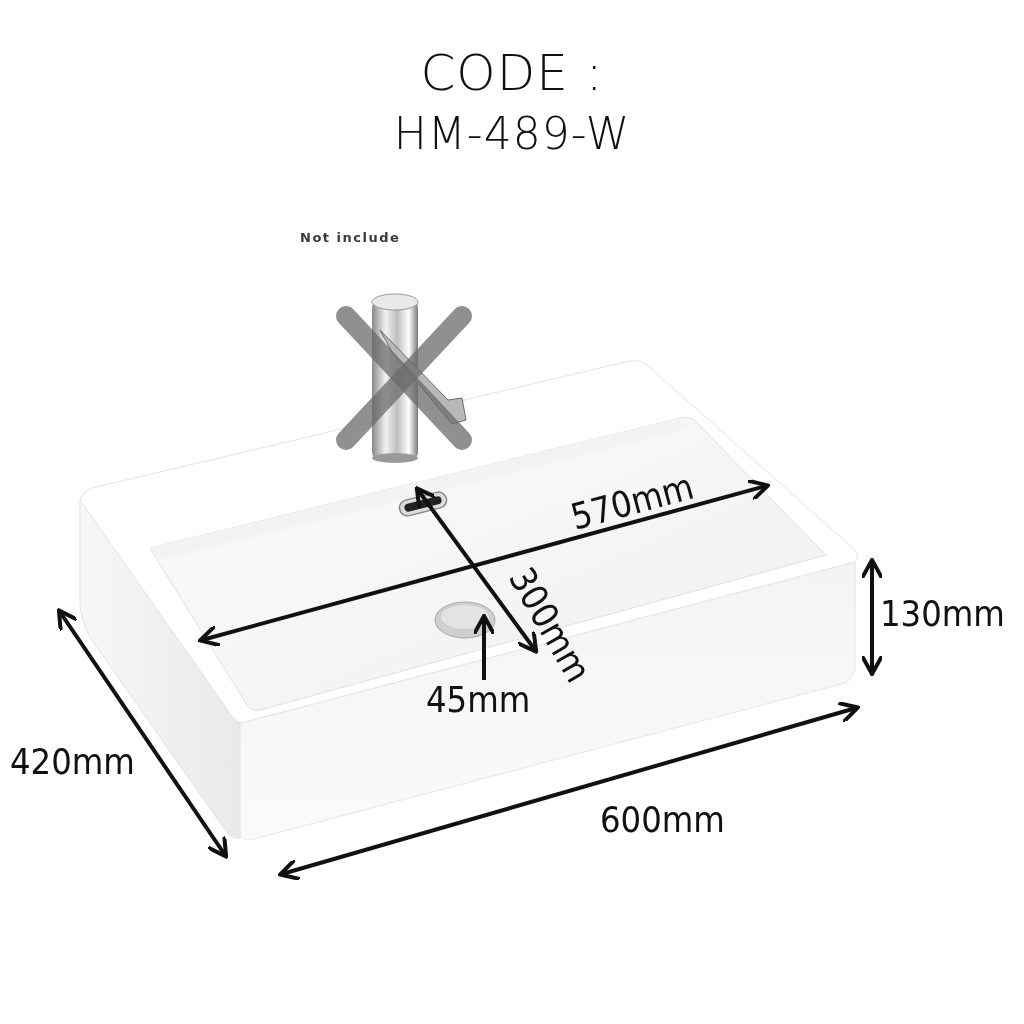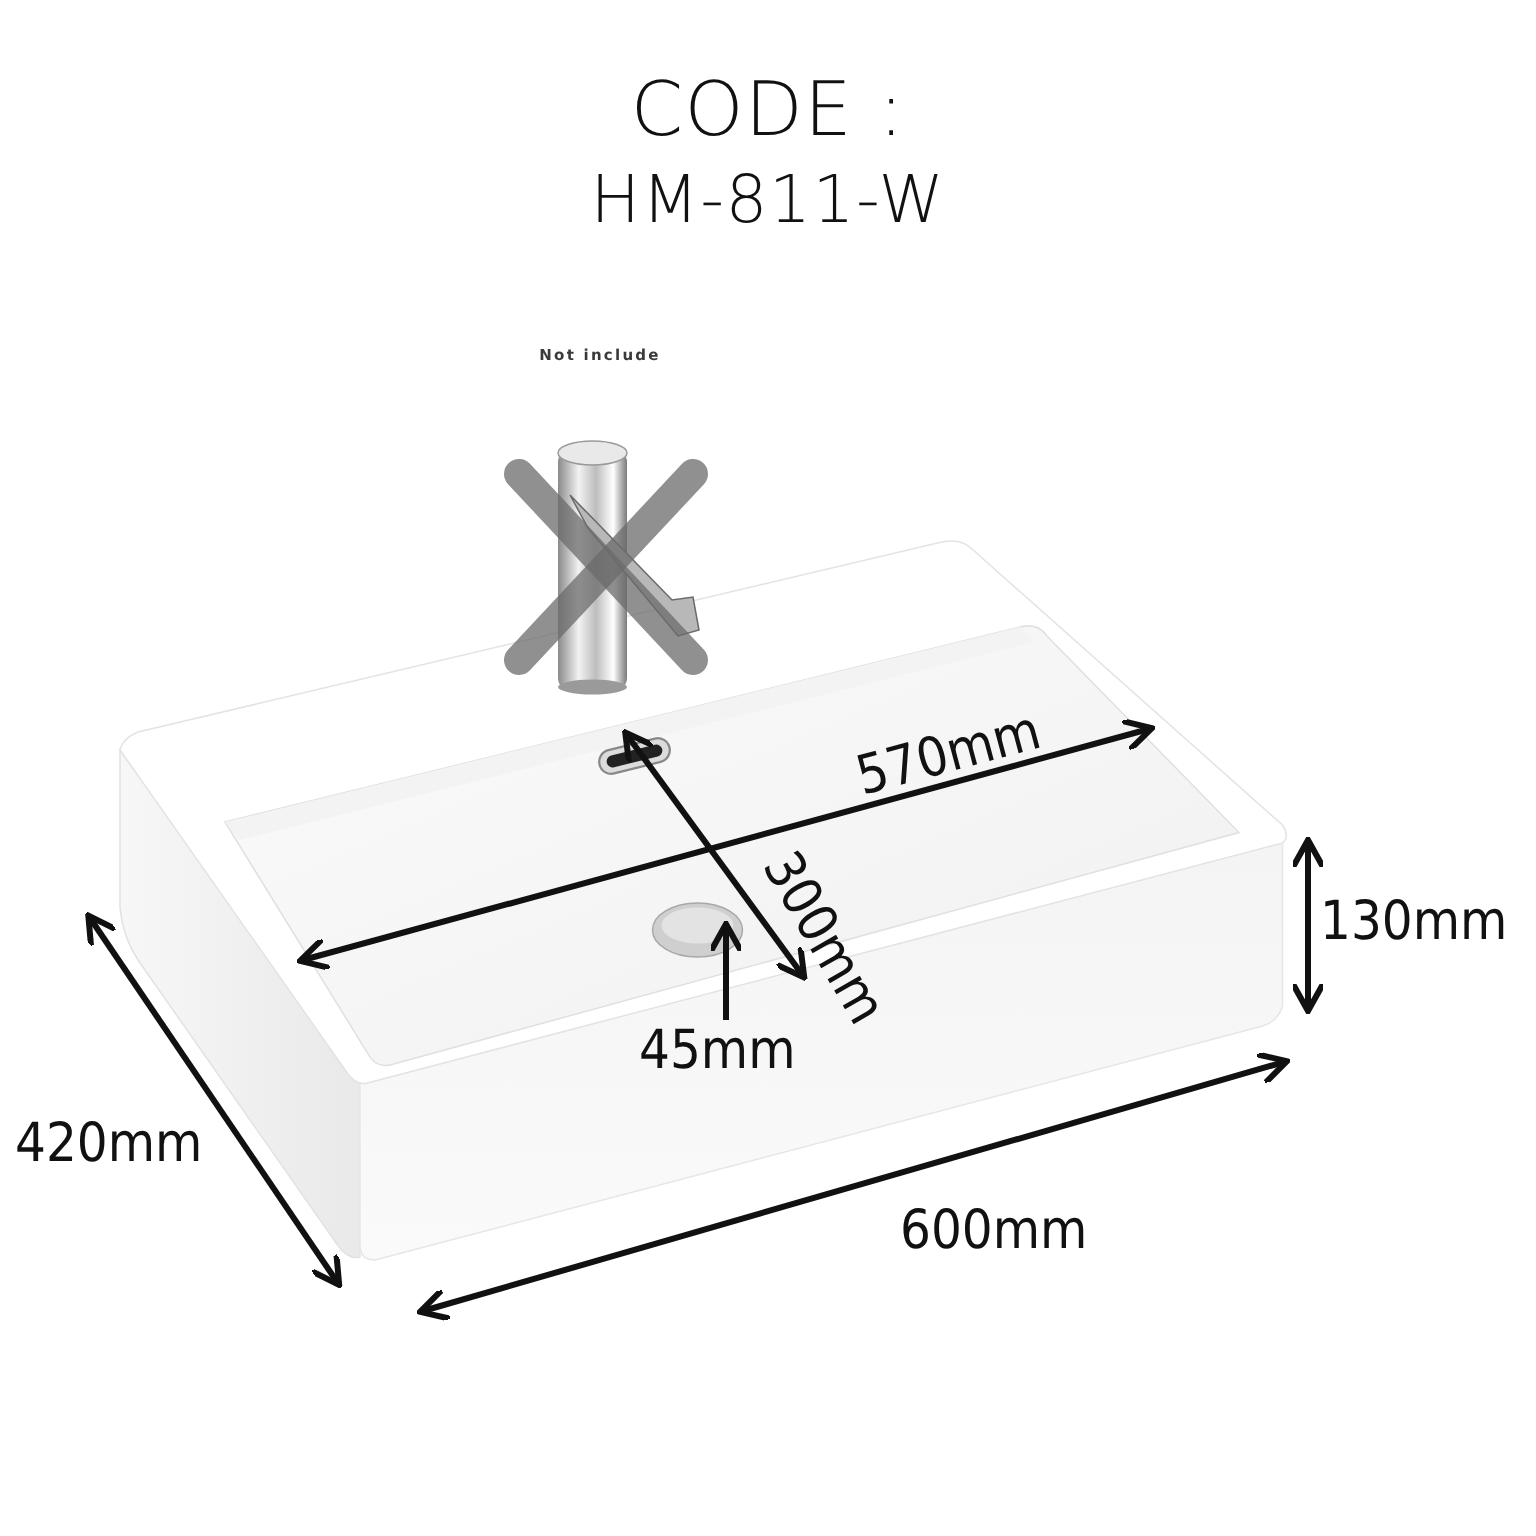--- a/index.html
+++ b/index.html
@@ -2,31 +2,31 @@
 <html><head>
 <meta charset="utf-8">
 <style>
   html, body { margin:0; padding:0; background:#ffffff; }
   body { width:1024px; height:1024px; position:relative; overflow:hidden;
          font-family: "DejaVu Sans", sans-serif; color:#111; }
   .title { position:absolute; left:0; width:1024px; text-align:center;
            font-family:"DejaVu Sans", sans-serif; font-weight:300; color:#111; letter-spacing:1px; }
   .title.l1 { top:44px; font-size:50px; }
   .title.l2 { top:108px; font-size:44px; }
-  .note { position:absolute; left:300px; width:200px; text-align:center; top:226px;
-          font-family:"DejaVu Sans", sans-serif; font-weight:bold; font-size:10px;
+  .note { position:absolute; left:300px; width:200px; top:226px;
+          font-family:"DejaVu Sans", sans-serif; font-weight:bold; font-size:13px;
           line-height:24px; color:#3a3a3a; letter-spacing:1.5px; }
   svg.stage { position:absolute; left:0; top:0; }
   .dim { font-family:"DejaVu Sans Condensed","DejaVu Sans", sans-serif; fill:#111; font-size:36px; }
 </style>
 </head>
 <body>
 
 <div class="title l1">CODE :</div>
-<div class="title l2">HM-811-W</div>
+<div class="title l2">HM-489-W</div>
 
 <div class="note">
   <div>Not include</div>
 </div>
 
 <svg class="stage" width="1024" height="1024" viewBox="0 0 1024 1024">
   <defs>
     <linearGradient id="frontFace" x1="0" y1="0" x2="0" y2="1">
       <stop offset="0" stop-color="#f4f4f4"></stop>
       <stop offset="1" stop-color="#fafafa"></stop>

